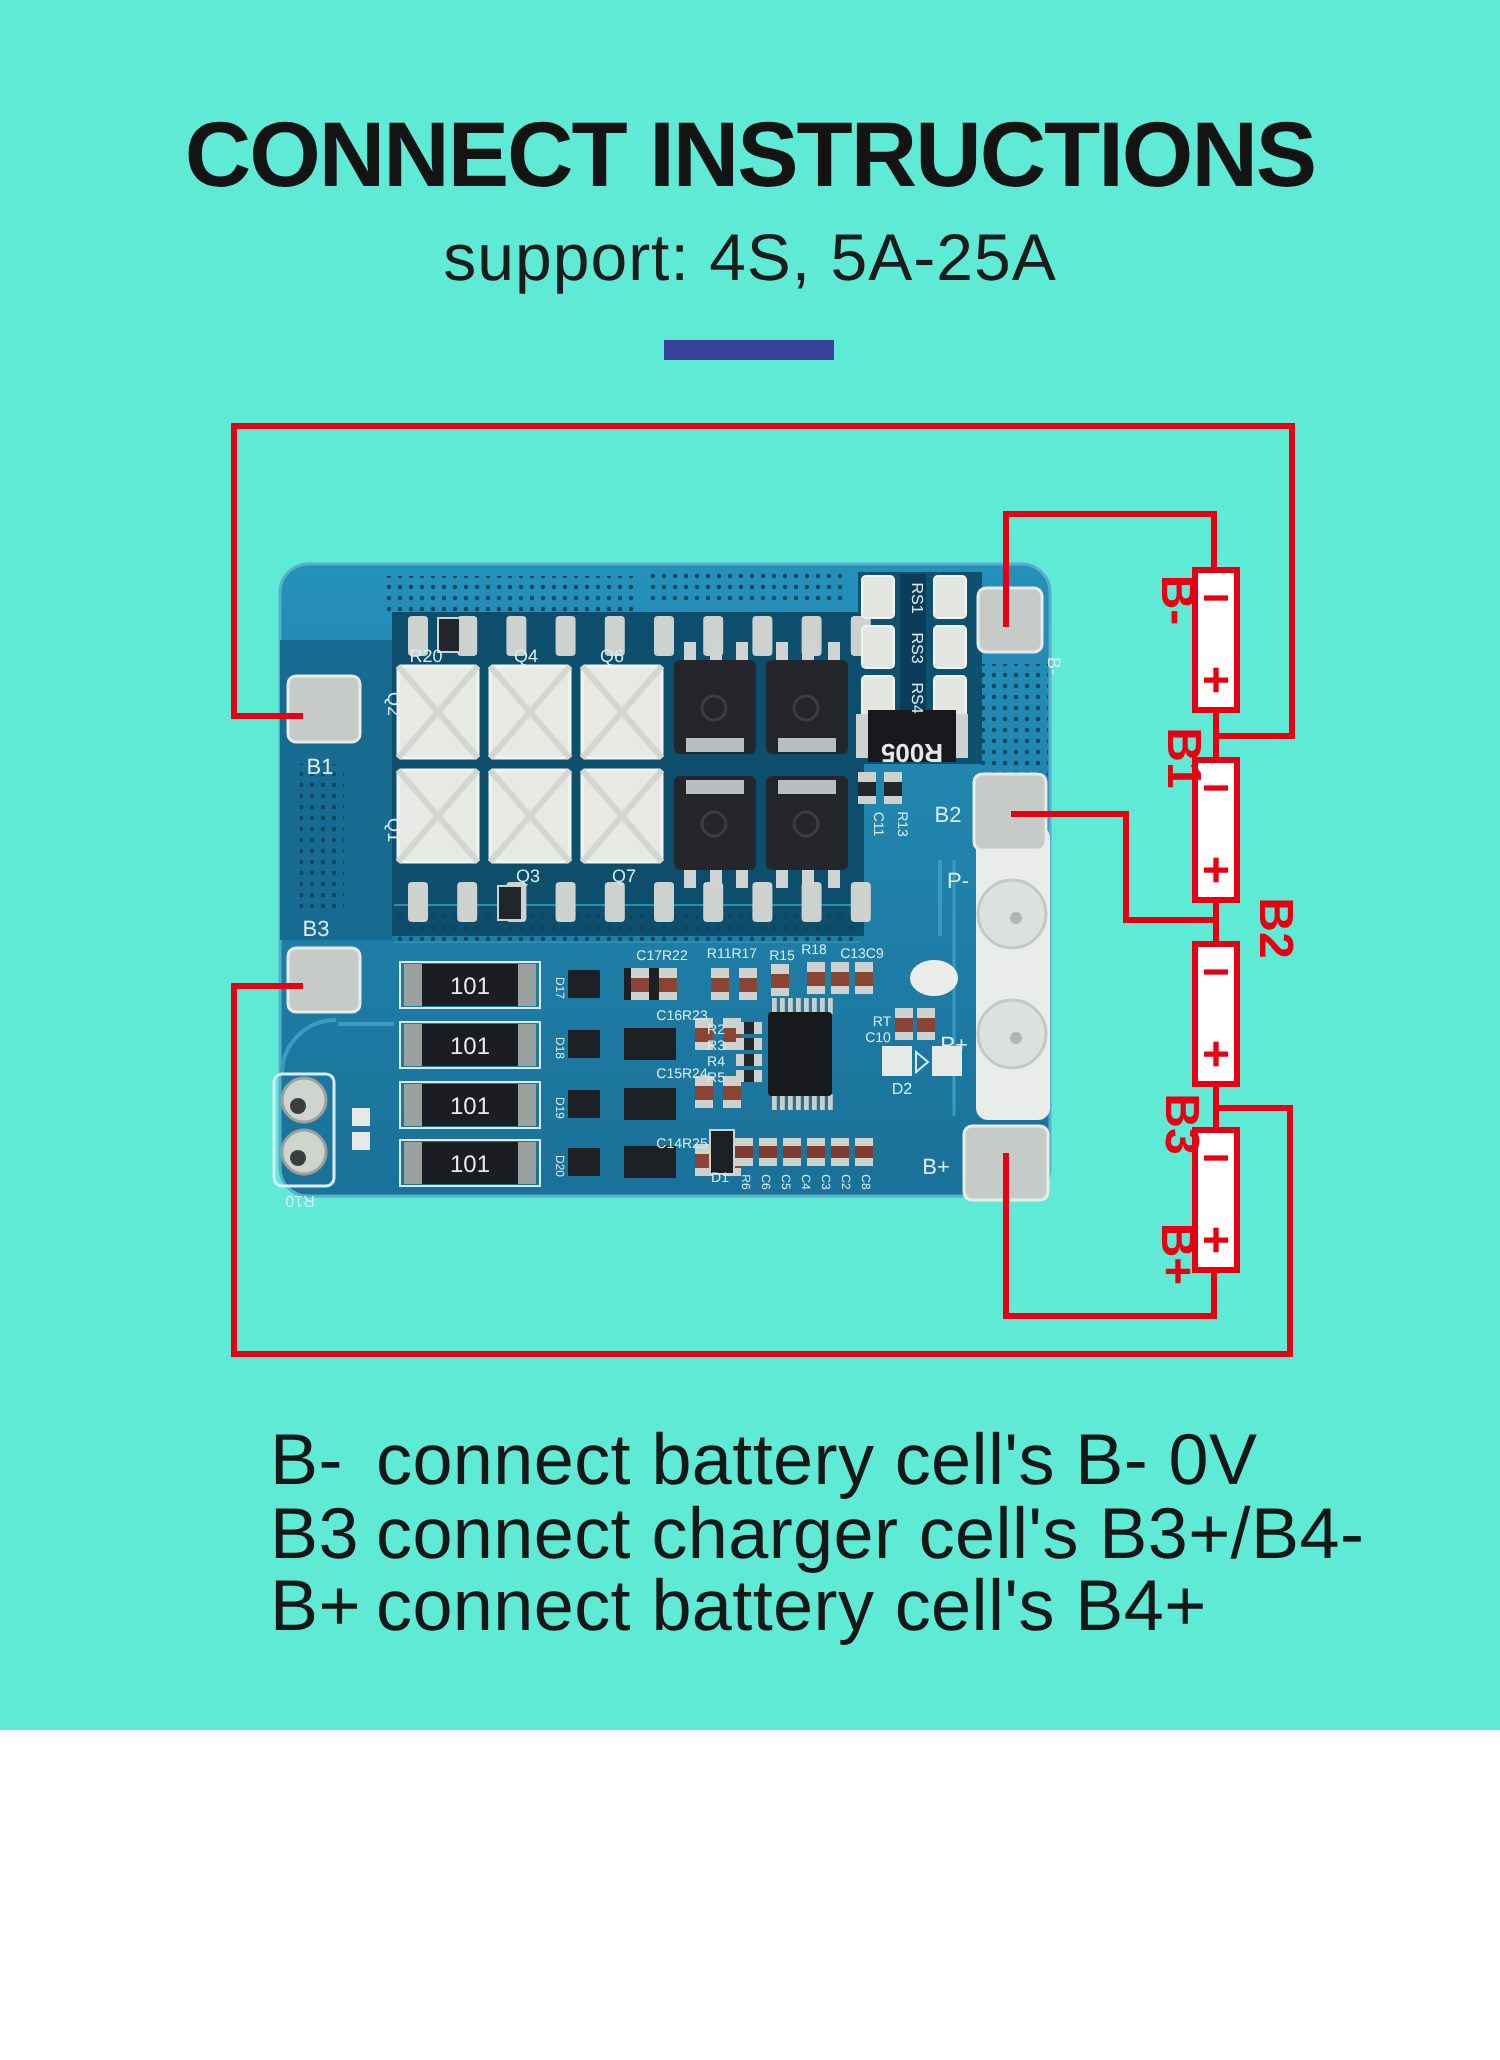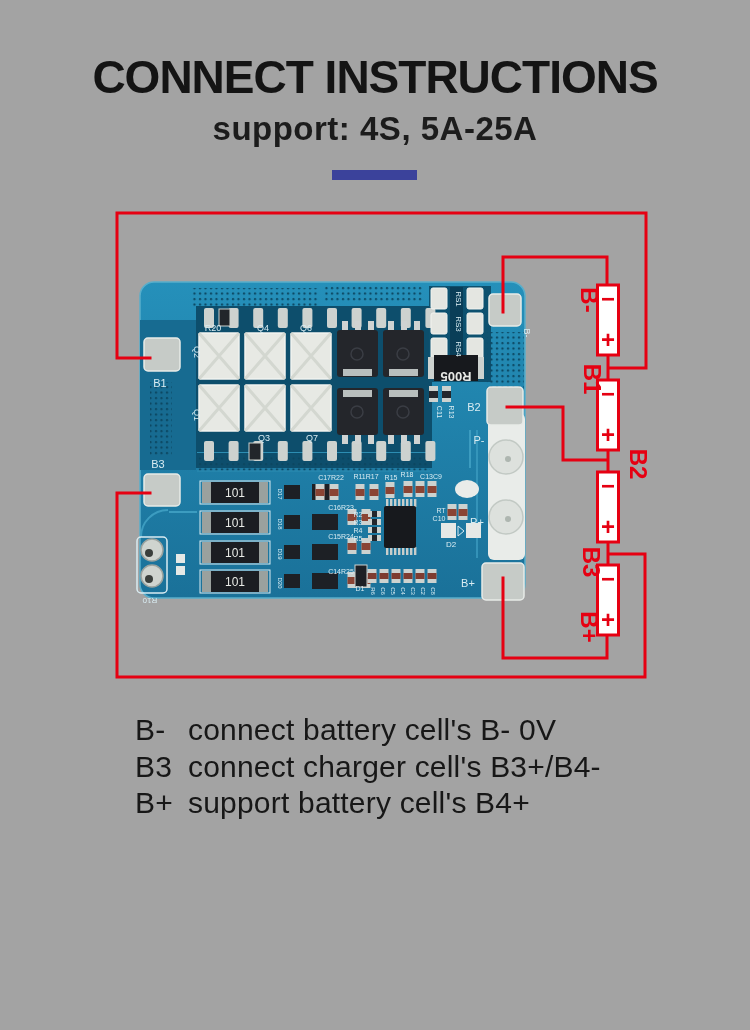--- a/index.html
+++ b/index.html
@@ -1,24 +1,24 @@
 <!DOCTYPE html>
 <html><head>
 <meta charset="utf-8">
 <style>
   html,body{margin:0;padding:0;background:#ffffff;}
-  #page{position:relative;width:750px;height:1030px;background:#a3a3a3;overflow:hidden;
+  #page{position:relative;width:750px;height:865px;background:#5eead4;overflow:hidden;
         font-family:"Liberation Sans",sans-serif;}
   #title{position:absolute;left:0;top:50px;width:750px;text-align:center;
          font-size:46px;font-weight:700;letter-spacing:-1px;color:#141414;}
   #subtitle{position:absolute;left:0;top:110px;width:750px;text-align:center;
-         font-size:33px;font-weight:700;letter-spacing:0.5px;color:#1c1c1c;}
+         font-size:33px;font-weight:400;letter-spacing:0.5px;color:#1c1c1c;}
   #divider{position:absolute;left:332px;top:170px;width:85px;height:10px;}
   svg text{font-family:"Liberation Sans",sans-serif;}
-  .instr{position:absolute;color:#171717;font-size:30px;letter-spacing:0.2px;}
+  .instr{position:absolute;color:#171717;font-size:36px;letter-spacing:0.2px;}
   #battery-instructions{left:135px;top:712px;line-height:36.5px;}
   #load-instructions{left:137px;top:909px;line-height:37px;}
   .irow{white-space:nowrap;}
   .term{display:inline-block;}
   #battery-instructions .term{width:53px;}
   #load-instructions .term{width:46px;}
 </style>
 </head>
 <body>
 
@@ -338,16 +338,16 @@
         <text x="584" y="379" font-size="24" fill="#e60012" text-anchor="middle" transform="rotate(90 584 379)" font-weight="bold">B1</text>
         <text x="630" y="464" font-size="24" fill="#e60012" text-anchor="middle" transform="rotate(90 630 464)" font-weight="bold">B2</text>
         <text x="583" y="562" font-size="24" fill="#e60012" text-anchor="middle" transform="rotate(90 583 562)" font-weight="bold">B3</text>
         <text x="581" y="627" font-size="24" fill="#e60012" text-anchor="middle" transform="rotate(90 581 627)" font-weight="bold">B+</text>
       </g>
   </svg>
 
   <div id="battery-instructions" class="instr">
       <div class="irow"><span class="term">B-</span><span>connect battery cell's B- 0V</span></div>
       <div class="irow"><span class="term">B3</span><span>connect charger cell's B3+/B4-</span></div>
-      <div class="irow"><span class="term">B+</span><span>support battery cell's B4+</span></div>
+      <div class="irow"><span class="term">B+</span><span>connect battery cell's B4+</span></div>
     </div>
 
 </div>
 
 </body></html>

